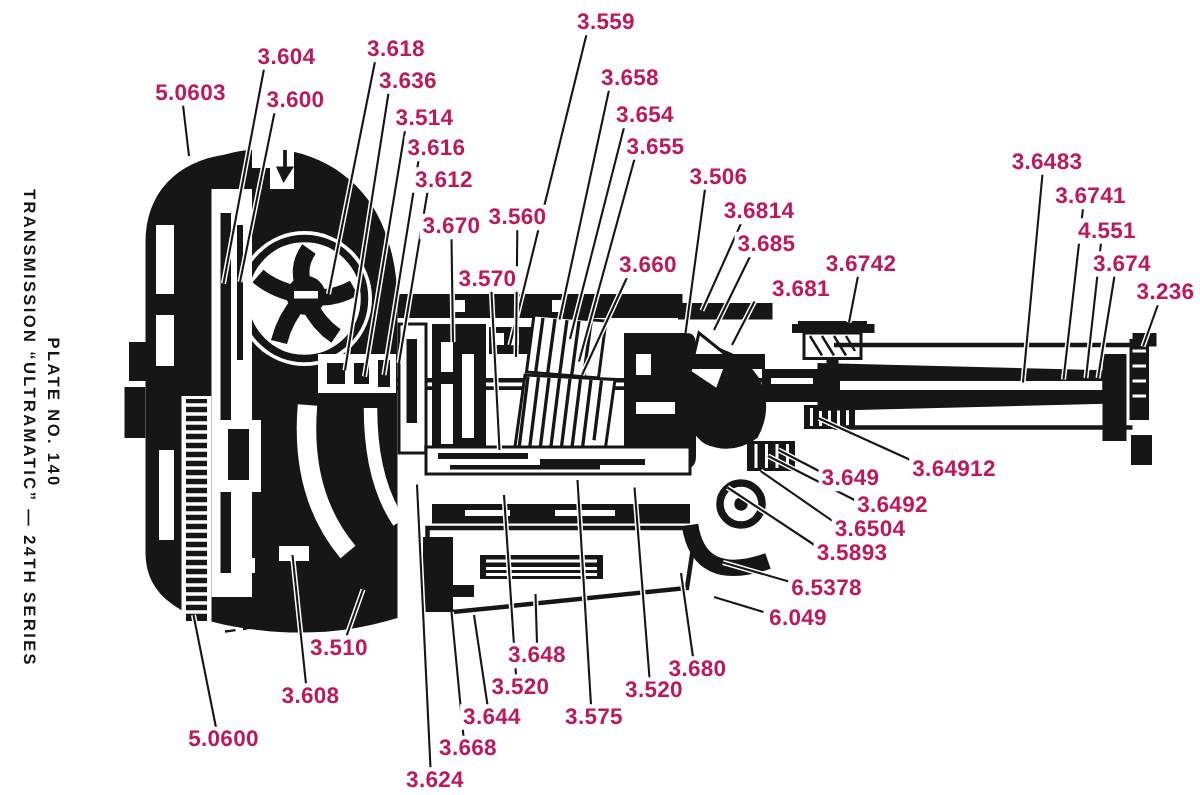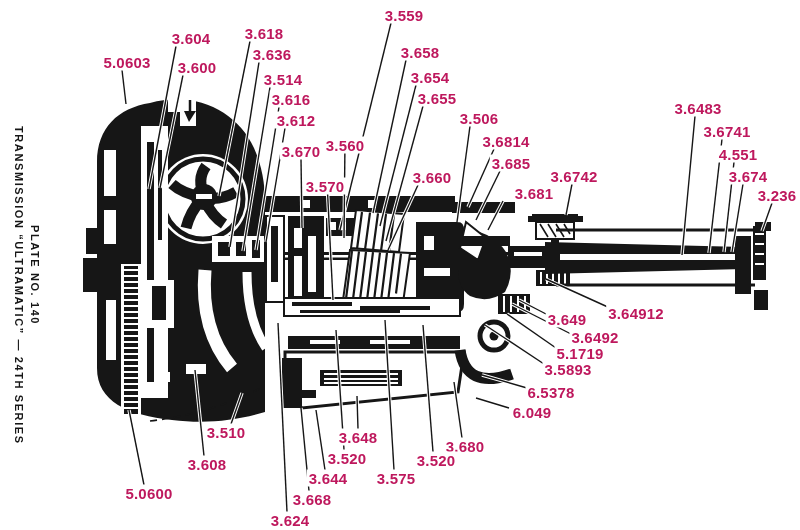--- a/index.html
+++ b/index.html
@@ -261,21 +261,21 @@
       <div class="part-label" style="left: 514px; top: 193px; margin-left: 20px;">3.681</div>
       <div class="part-label" style="left: 574px; top: 176px;">3.6742</div>
       <div class="part-label" style="left: 698px; top: 108px;">3.6483</div>
       <div class="part-label" style="left: 727px; top: 131px;">3.6741</div>
       <div class="part-label" style="left: 738px; top: 154px;">4.551</div>
       <div class="part-label" style="left: 748px; top: 176px;">3.674</div>
       <div class="part-label" style="left: 777px; top: 195px;">3.236</div>
       <div class="part-label" style="left: 636px; top: 313px;">3.64912</div>
       <div class="part-label" style="left: 567px; top: 319px;">3.649</div>
       <div class="part-label" style="left: 595px; top: 337px;">3.6492</div>
-      <div class="part-label" style="left: 580px; top: 353px;">5.1719</div>
+      <div class="part-label" style="left: 580px; top: 353px;">3.6504</div>
       <div class="part-label" style="left: 568px; top: 369px;">3.5893</div>
       <div class="part-label" style="left: 551px; top: 392px;">6.5378</div>
       <div class="part-label" style="left: 532px; top: 412px;">6.049</div>
       <div class="part-label" style="left: 465px; top: 446px;">3.680</div>
       <div class="part-label" style="left: 436px; top: 460px;">3.520</div>
       <div class="part-label" style="left: 396px; top: 478px;">3.575</div>
       <div class="part-label" style="left: 347px; top: 458px;">3.520</div>
       <div class="part-label" style="left: 358px; top: 437px;">3.648</div>
       <div class="part-label" style="left: 328px; top: 478px;">3.644</div>
       <div class="part-label" style="left: 312px; top: 499px;">3.668</div>

